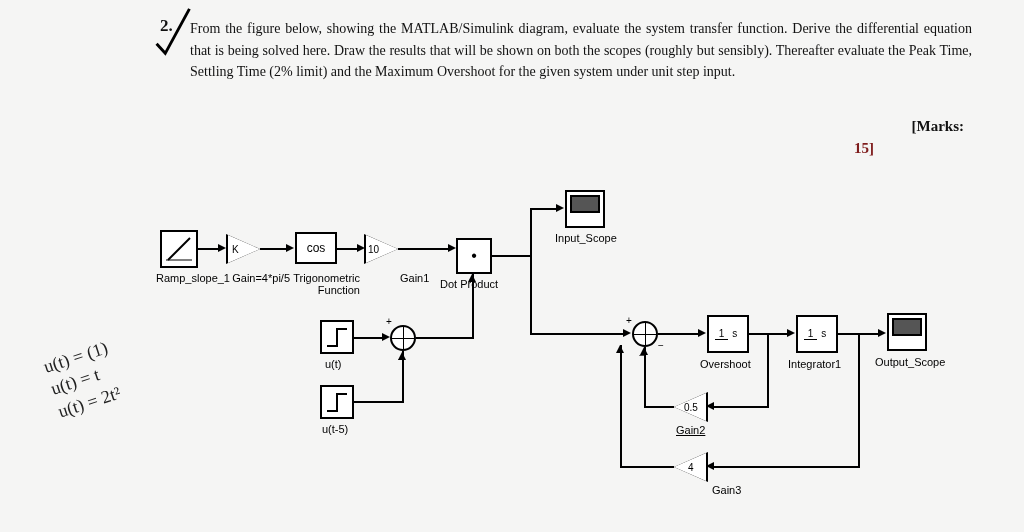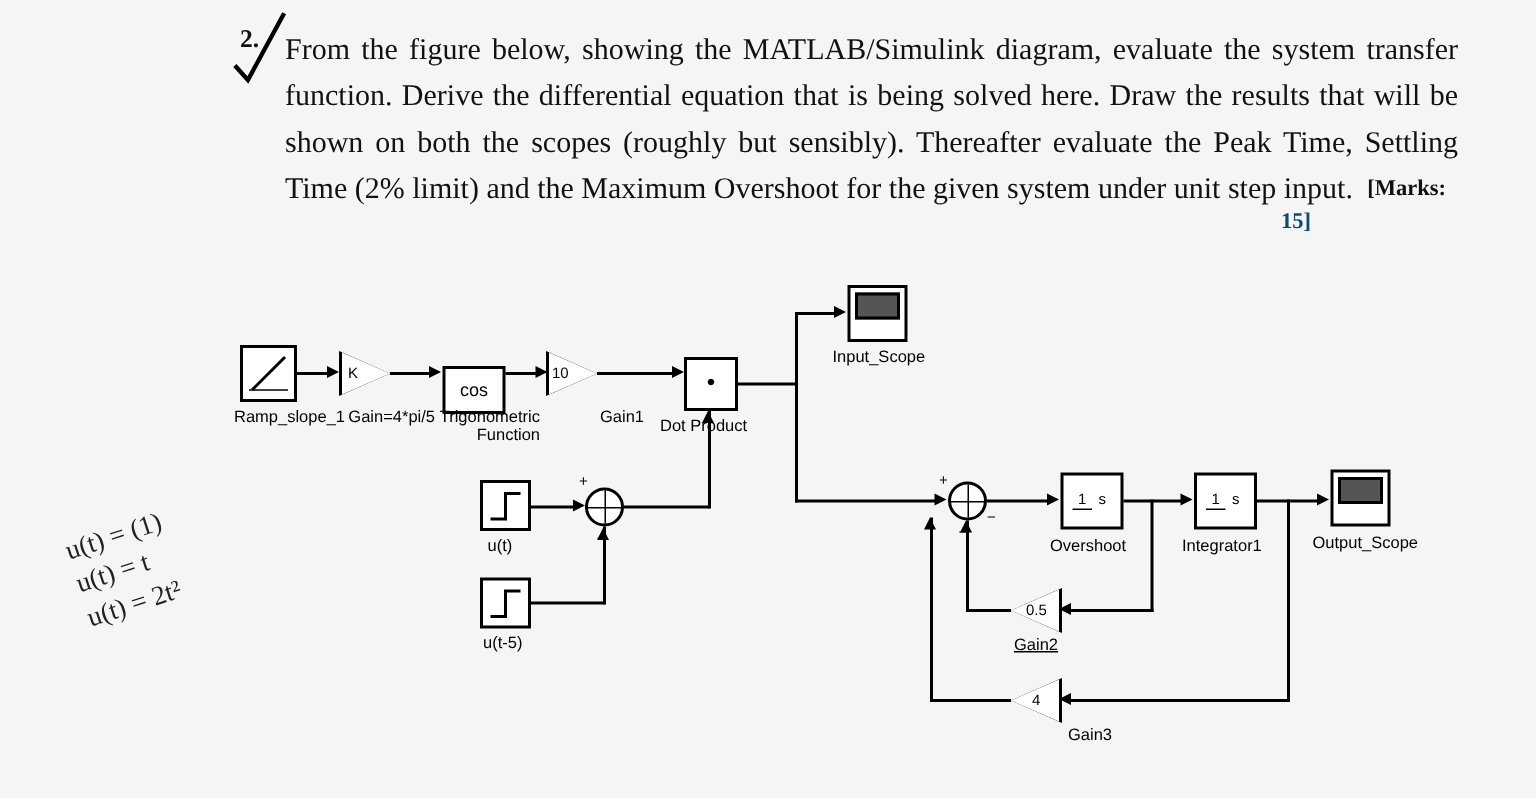--- a/index.html
+++ b/index.html
@@ -9,21 +9,21 @@
       background: #f5f5f4;
       font-family: "Times New Roman", serif;
       position: relative;
       overflow: hidden;
     }
     .question-text {
       position: absolute;
       top: 18px;
       left: 190px;
       right: 52px;
-      font-size: 20px;
+      font-size: 14px;
       line-height: 1.55;
       color: #111;
       text-align: justify;
     }
     .question-number {
       position: absolute;
       top: 16px;
       left: 160px;
       font-size: 17px;
       font-weight: bold;
@@ -45,21 +45,21 @@
       font-weight: bold;
       color: #111;
       text-align: right;
     }
     .marks-num {
       position: absolute;
       top: 140px;
       right: 150px;
       font-size: 15px;
       font-weight: bold;
-      color: #0c4a6e;
+      color: #7f1d1d;
     }
     .handwriting {
       position: absolute;
       left: 50px;
       top: 345px;
       font-family: "Comic Sans MS", cursive;
       font-size: 18px;
       color: #222;
       line-height: 1.3;
       transform: rotate(-18deg);
@@ -201,21 +201,21 @@
   <div class="line-h" style="left:58px; top:48px; width:22px;"></div>
   <div class="arrow-r" style="left:78px; top:44px;"></div>
 
   <div class="triangle-r" style="left:88px; top:35px;"></div>
   <div class="gain-text" style="left:92px; top:44px;">K</div>
   <div class="label" style="left:80px; top:72px; width:70px;">Gain=4*pi/5</div>
 
   <div class="line-h" style="left:120px; top:48px; width:28px;"></div>
   <div class="arrow-r" style="left:146px; top:44px;"></div>
 
-  <div class="block" style="left:155px; top:44px; width:42px; height:32px; font-size:12px;">
+  <div class="block" style="left:155px; top:32px; width:42px; height:32px; font-size:12px;">
     <span>cos</span>
   </div>
   <div class="label" style="left:135px; top:72px; width:85px; white-space:normal; line-height:1.1;">Trigonometric
 Function</div>
 
   <div class="line-h" style="left:197px; top:48px; width:22px;"></div>
   <div class="arrow-r" style="left:217px; top:44px;"></div>
 
   <div class="triangle-r" style="left:226px; top:35px;"></div>
   <div class="gain-text" style="left:228px; top:44px;text-align:right;">10</div>

